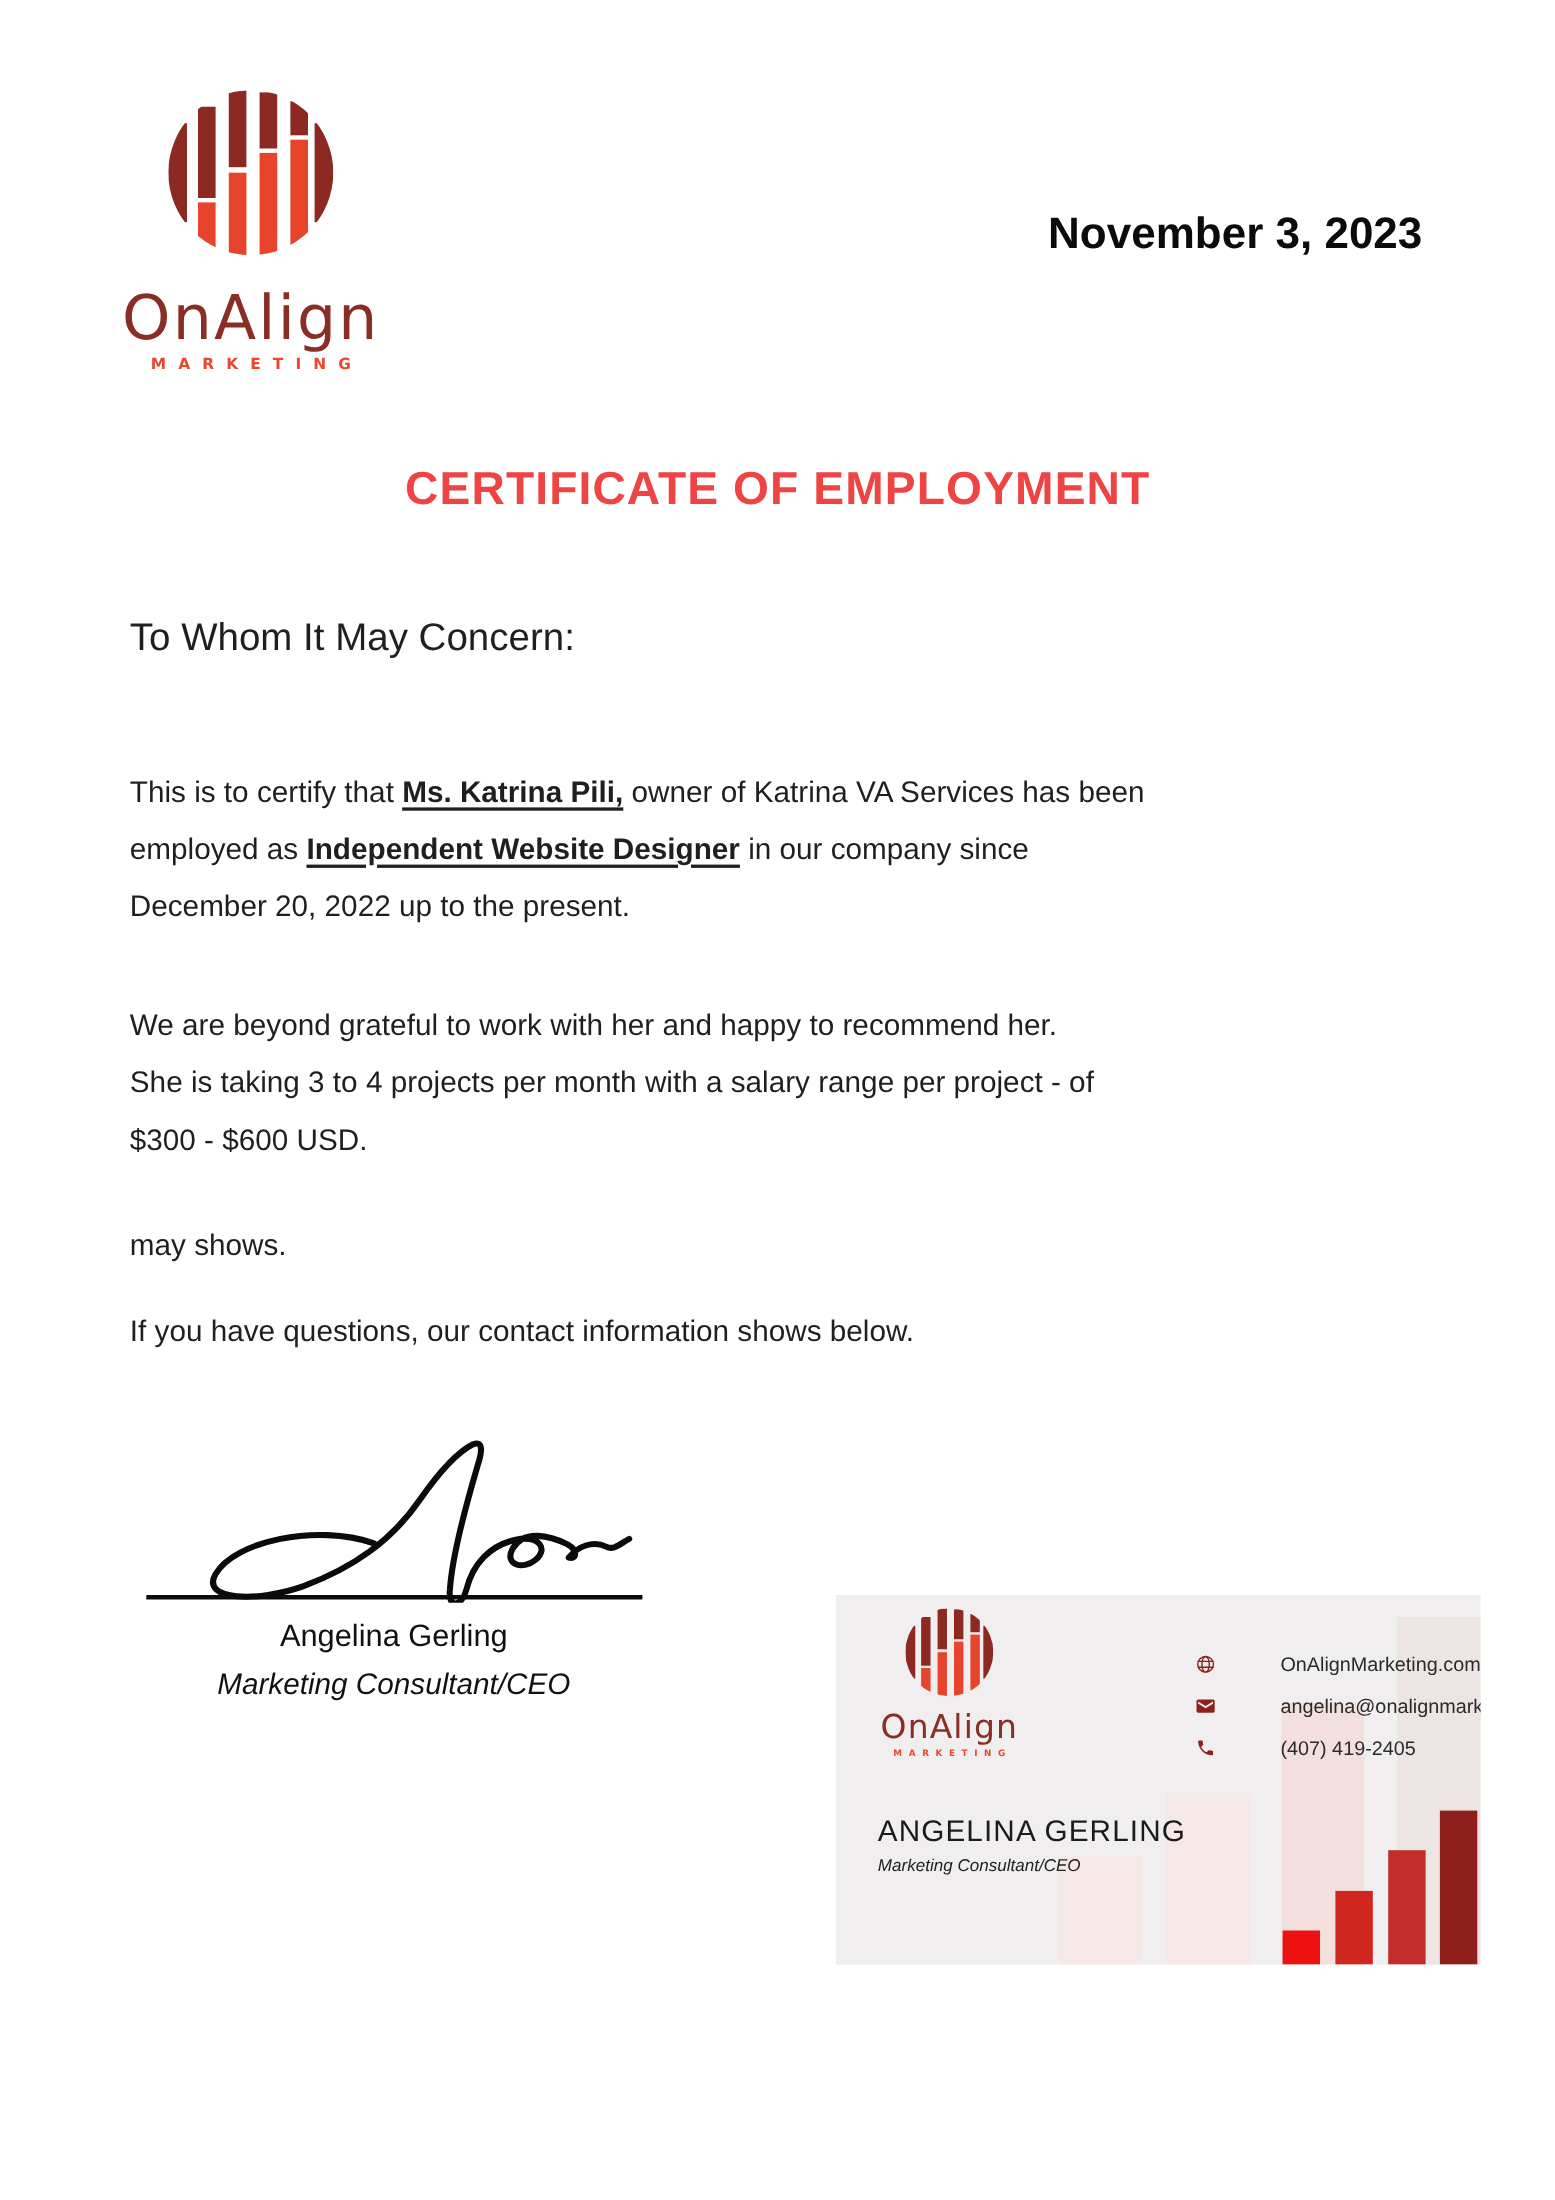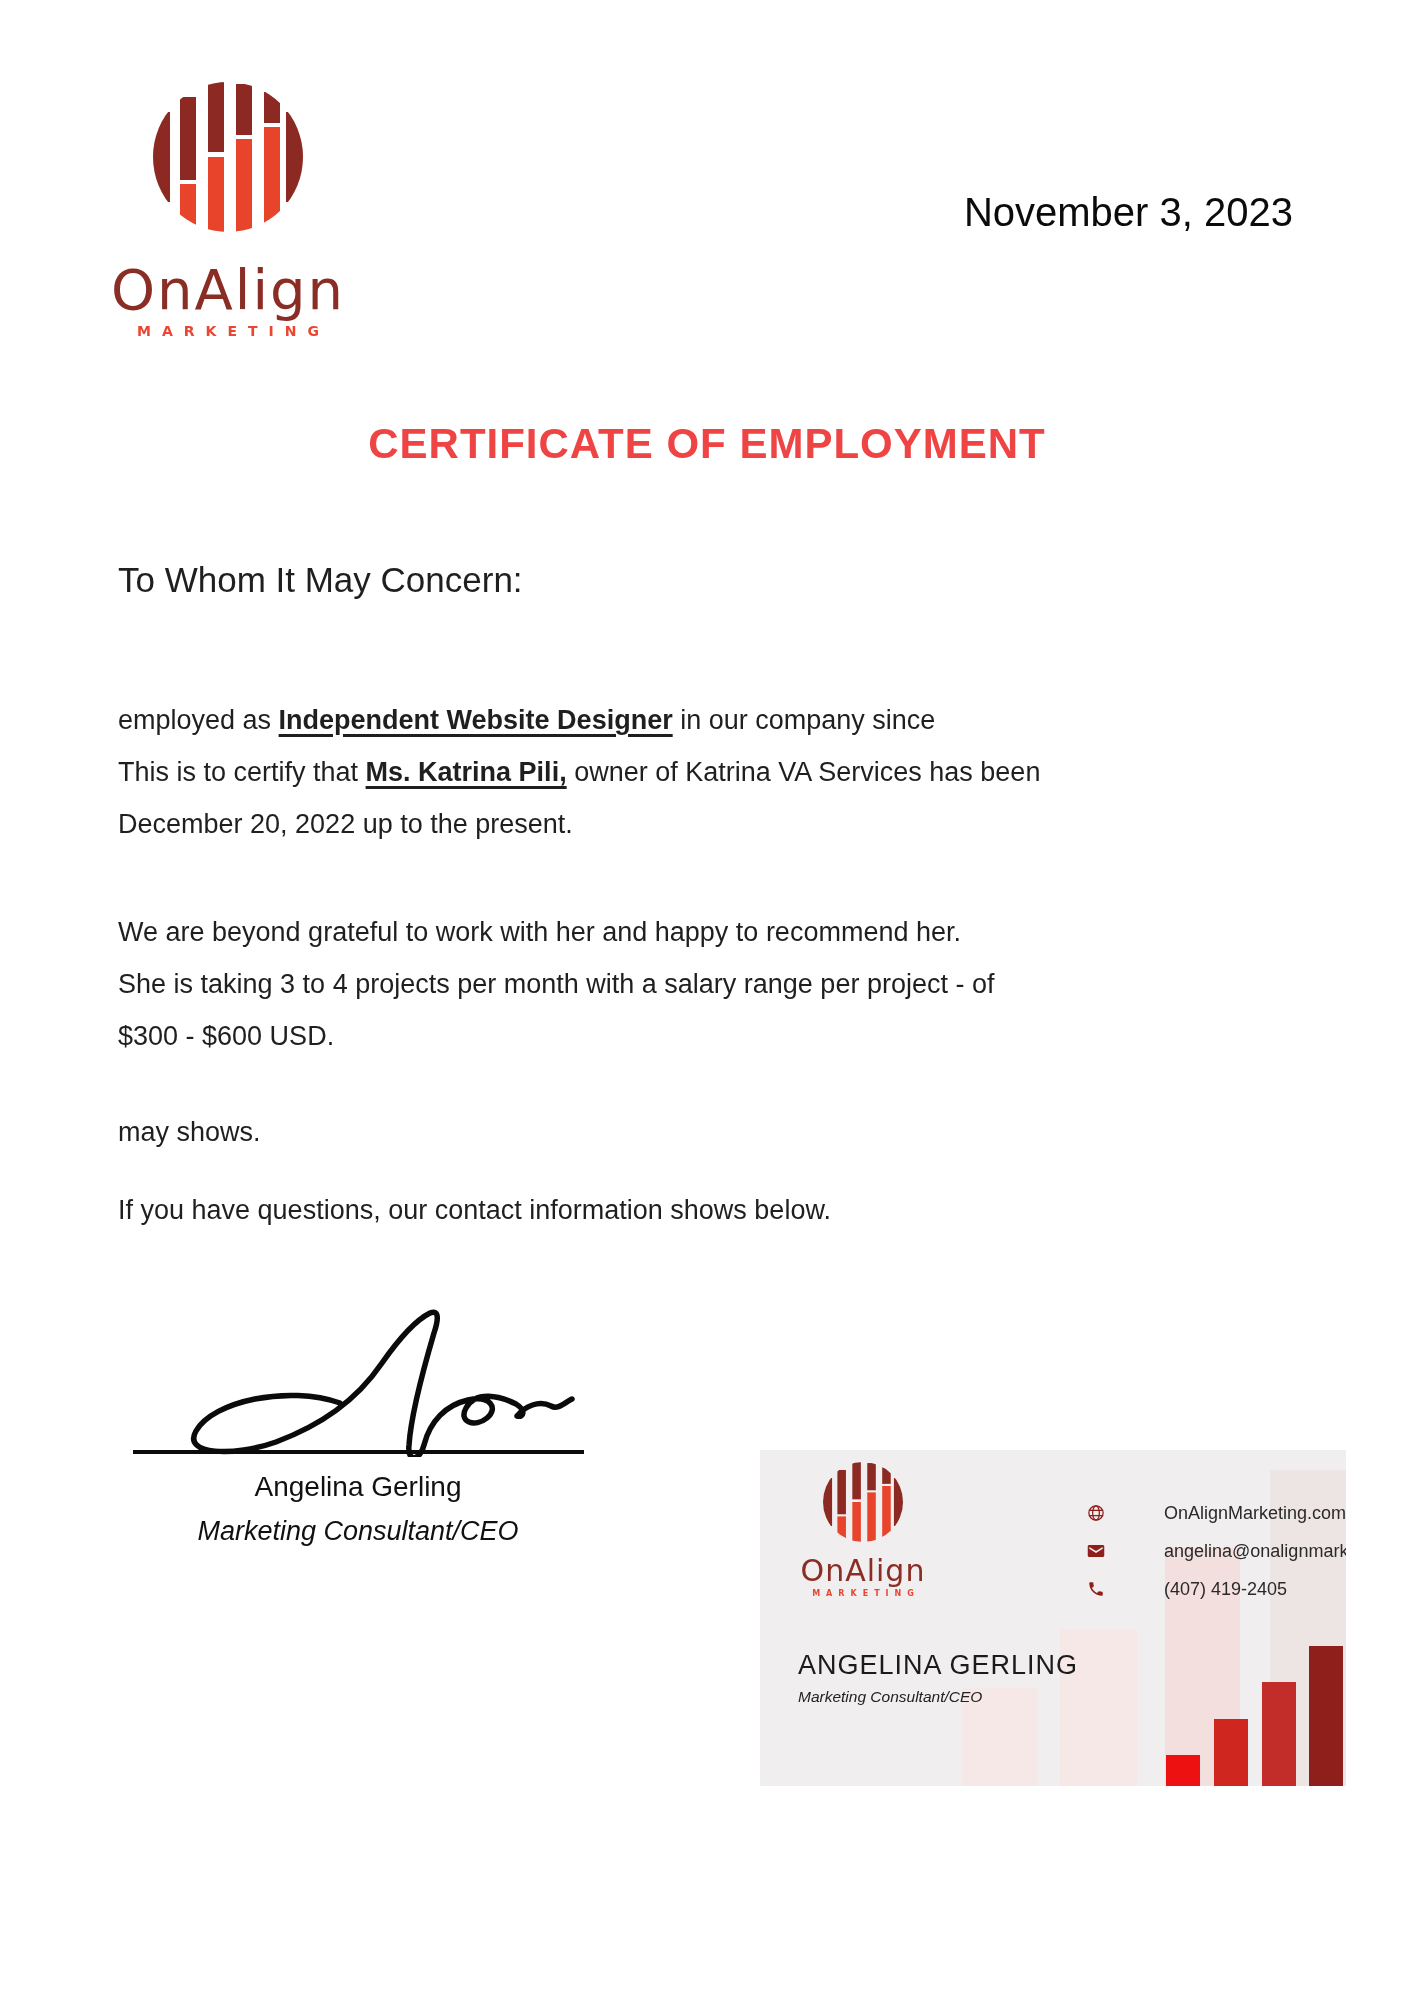--- a/index.html
+++ b/index.html
@@ -10,21 +10,21 @@
 
   
   .logo-block { position:absolute; left:97px; top:82px; width:262px; text-align:center; }
   .logo-circle { display:block; margin:0 auto; width:150px; height:150px; }
   .logo-word { margin-top:30px; font-family:"DejaVu Sans", sans-serif;
     font-size:56px; line-height:1; color:#8A2D24; letter-spacing:2px; }
   .logo-tag { margin-top:5px; font-family:"DejaVu Sans", sans-serif;
     font-size:14px; font-weight:bold; color:#EA4631; letter-spacing:11px; text-indent:11px; }
 
   
-  .date { position:absolute; top:190px; right:121px; font-size:40px; font-weight:normal; color:#0b0b0b; }
+  .date { position:absolute; top:190px; right:121px; font-size:40px; font-weight:bold; color:#0b0b0b; }
   .title { position:absolute; top:420px; left:0; width:100%; text-align:center;
     font-size:42px; font-weight:bold; letter-spacing:1px; color:#ef4444; }
 
   
   .salutation { position:absolute; left:118px; top:560px; font-size:35px; color:#1f1f1f; }
   .body-block { position:absolute; left:118px; top:694px; width:1200px; font-size:27px; color:#1f1f1f; }
   .para .line { line-height:52px; white-space:nowrap; }
   .para2 { margin-top:56px; } .para3 { margin-top:44px; } .para4 { margin-top:26px; }
   .seg-em { font-weight:bold; text-decoration:underline; text-decoration-thickness:2.5px; text-underline-offset:5px; }
 
@@ -90,22 +90,22 @@
     <div class="logo-word">OnAlign</div>
     <div class="logo-tag">MARKETING</div>
   </div>
 
   <div class="date">November 3, 2023</div>
   <div class="title">CERTIFICATE OF EMPLOYMENT</div>
 
   <div class="salutation">To Whom It May Concern:</div>
   <div class="body-block">
       <div class="para para1">
+        <div class="line"><span>This is to certify that </span><span class="seg-em">Ms. Katrina Pili,</span><span> owner of Katrina VA Services has been</span></div>
         <div class="line"><span>employed as </span><span class="seg-em">Independent Website Designer</span><span> in our company since</span></div>
-        <div class="line"><span>This is to certify that </span><span class="seg-em">Ms. Katrina Pili,</span><span> owner of Katrina VA Services has been</span></div>
         <div class="line"><span>December 20, 2022 up to the present.</span></div>
       </div>
       <div class="para para2">
         <div class="line"><span>We are beyond grateful to work with her and happy to recommend her.</span></div>
         <div class="line"><span>She is taking 3 to 4 projects per month with a salary range per project - of</span></div>
         <div class="line"><span>$300 - $600 USD.</span></div>
       </div>
       <div class="para para3">
         <div class="line"><span>may shows.</span></div>
       </div>

